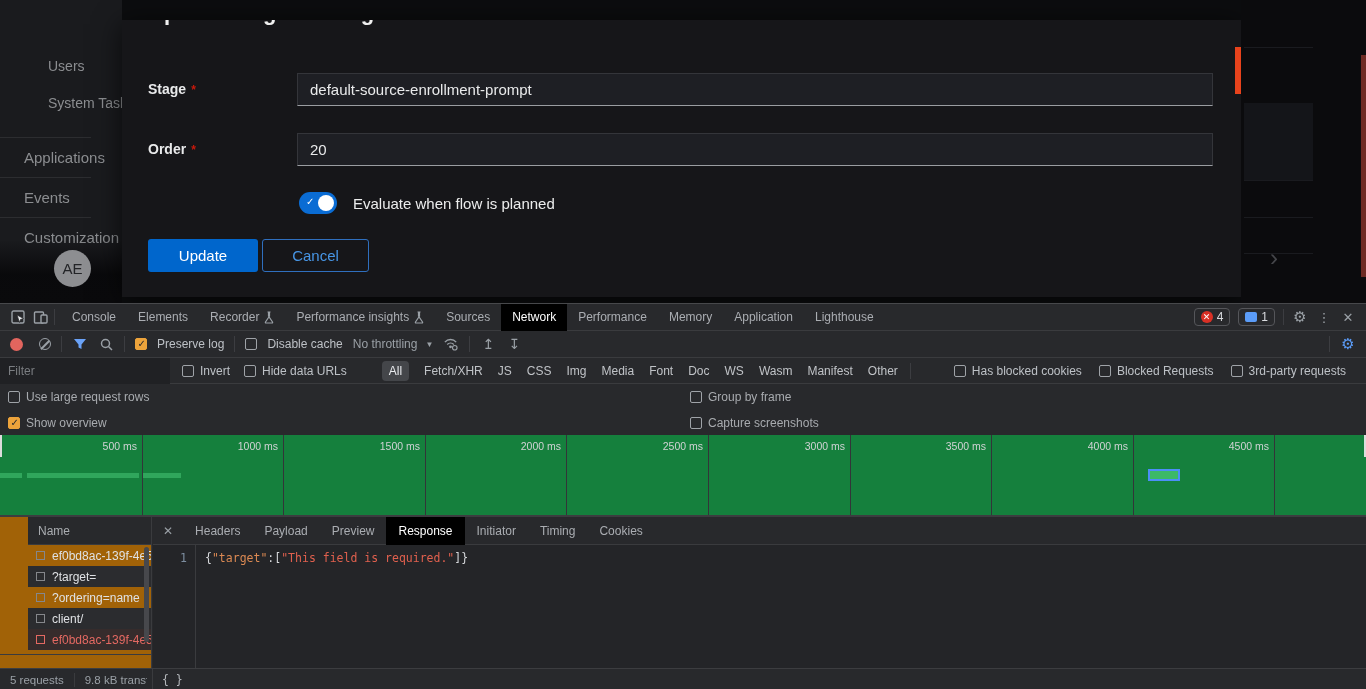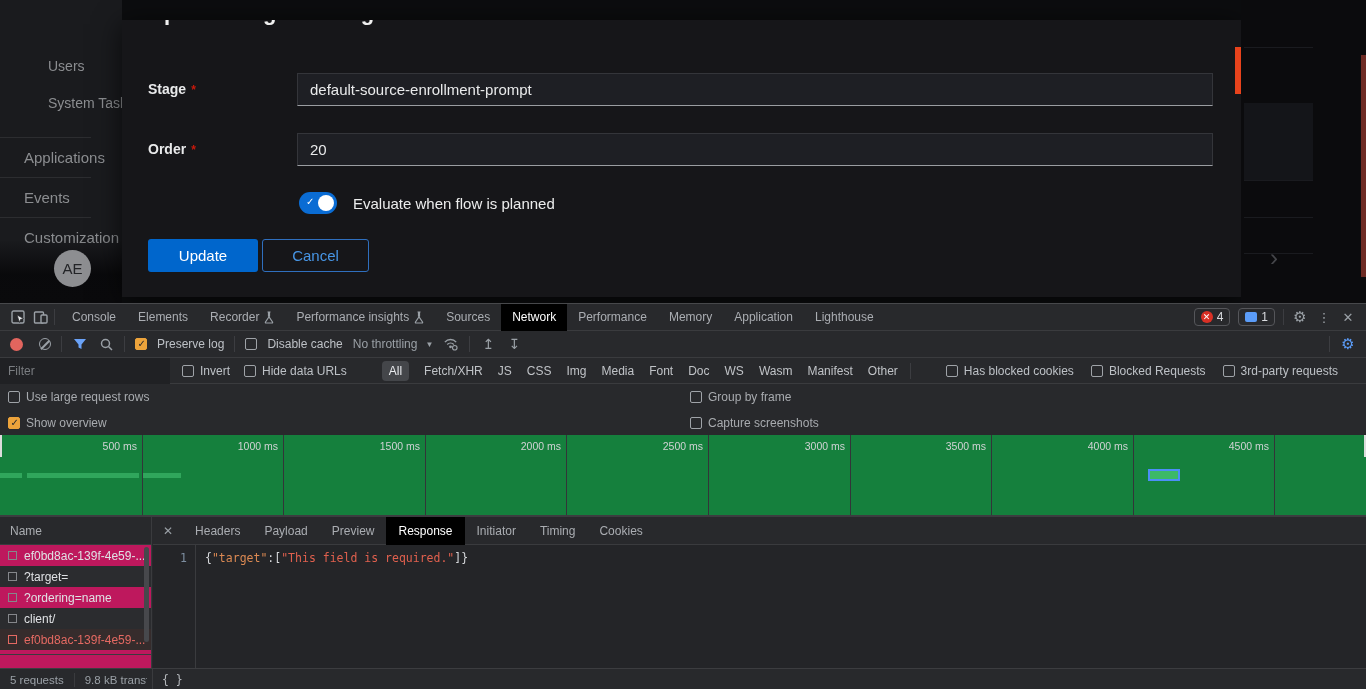--- a/index.html
+++ b/index.html
@@ -91,21 +91,21 @@
 
   .dt-timeline { position:absolute; left:0; top:131px; width:1366px; height:82px; background:#15803d;
     border-bottom:2px solid #3c3d40; overflow:hidden; }
   .grid-line { position:absolute; top:0; width:1px; height:82px; background:#333539; }
   .grid-label { position:absolute; top:5px; color:#d0d2d4; font-size:10.5px; transform:translateX(-100%); padding-right:5px; }
   .ov-bar { position:absolute; top:38px; height:5px; background:#30a65c; }
   .ov-bar.selected { top:34px; height:12px; border:2px solid #4c8ef7; background:#3cb967; }
   .ov-handle { position:absolute; top:0; width:2px; height:22px; background:#dcdcdc; }
 
   .dt-body { position:absolute; left:0; top:213px; width:1366px; height:151px; }
-  .dt-names { position:absolute; left:0; top:0; width:152px; height:151px; border-right:1px solid #3a3b3e; background:#be185d; }
+  .dt-names { position:absolute; left:0; top:0; width:152px; height:151px; border-right:1px solid #3a3b3e; background:#a16207;padding-left:28px; }
   .names-header { height:28px; line-height:28px; padding-left:10px; color:#aaadb1; background:#28292c; border-bottom:1px solid #3a3b3e; }
   .req-row { height:21px; display:flex; align-items:center; gap:7px; padding-left:8px; color:#dfe1e4;
     font-size:12px; white-space:nowrap; overflow:hidden; cursor:pointer; }
   .req-row:nth-child(even) { background:#2b2c2f; }
   .req-row .sq { width:9px; height:9px; border:1px solid #85878b; flex:0 0 9px; }
   .req-row.error { color:#e46962; background:#362c2c; }
   .req-row.error .sq { border-color:#e46962; }
   .names-divider { position:absolute; left:0; top:137px; width:151px; height:1px; background:#3a3b3e; }
   .names-scrollthumb { position:absolute; right:2px; top:30px; width:5px; height:95px; background:#47484c; border-radius:3px; }
 
@@ -318,21 +318,21 @@
           <span class="type-pill">Img</span>
           <span class="type-pill">Media</span>
           <span class="type-pill">Font</span>
           <span class="type-pill">Doc</span>
           <span class="type-pill">WS</span>
           <span class="type-pill">Wasm</span>
           <span class="type-pill">Manifest</span>
           <span class="type-pill">Other</span>
         </div>
       <span class="vsep" style="margin:0 12px"></span>
-      <div class="pillset" id="more-filters" style="margin-left:0;gap:17px">
+      <div class="pillset" id="more-filters" style="margin-left:8px;gap:17px">
           <span class="cb-inline">
             <span class="cb"></span>
             <span class="cb-label">Has blocked cookies</span>
           </span>
           <span class="cb-inline">
             <span class="cb"></span>
             <span class="cb-label">Blocked Requests</span>
           </span>
           <span class="cb-inline">
             <span class="cb"></span>

